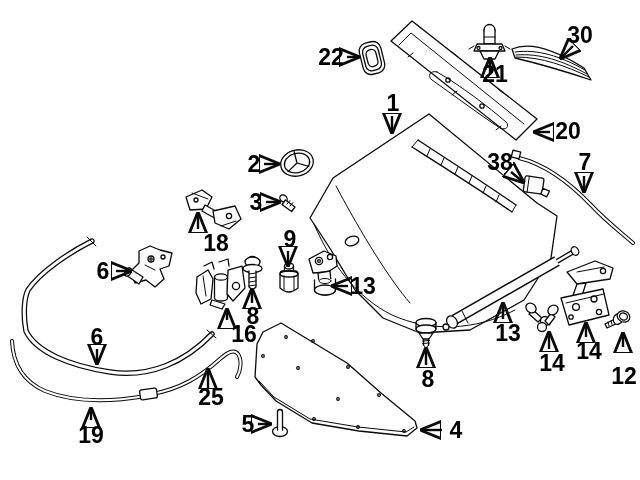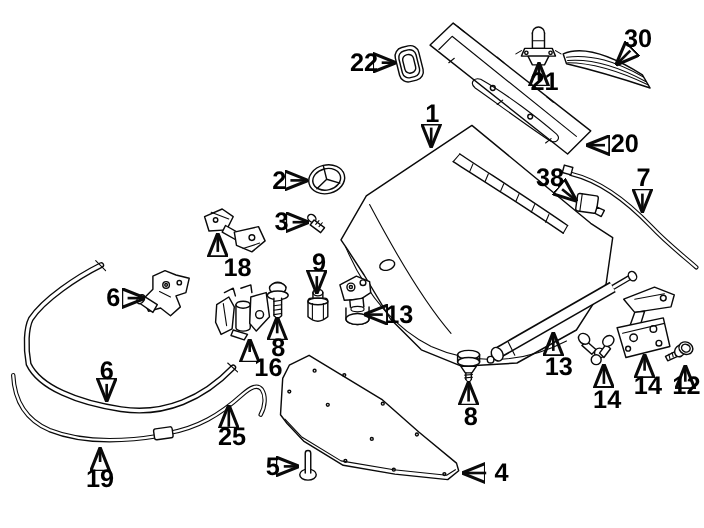--- a/index.html
+++ b/index.html
@@ -283,21 +283,21 @@
     <div class="callout" style="left:254px;top:164px">2</div>
     <div class="callout" style="left:256px;top:202px">3</div>
     <div class="callout" style="left:456px;top:430px">4</div>
     <div class="callout" style="left:248px;top:424px">5</div>
     <div class="callout" style="left:97px;top:337px">6</div>
     <div class="callout" style="left:585px;top:162px">7</div>
     <div class="callout" style="left:253px;top:316px">8</div>
     <div class="callout" style="left:290px;top:239px">9</div>
     <div class="callout" style="left:428px;top:379px">8</div>
     <div class="callout" style="left:589px;top:351px">14</div>
-    <div class="callout" style="left:624px;top:351px">12</div>
+    <div class="callout" style="left:624px;top:376px">12</div>
     <div class="callout" style="left:508px;top:333px">13</div>
     <div class="callout" style="left:552px;top:363px">14</div>
     <div class="callout" style="left:363px;top:286px">13</div>
     <div class="callout" style="left:244px;top:334px">16</div>
     <div class="callout" style="left:103px;top:271px">6</div>
     <div class="callout" style="left:216px;top:243px">18</div>
     <div class="callout" style="left:568px;top:131px">20</div>
     <div class="callout" style="left:580px;top:35px">30</div>
     <div class="callout" style="left:495px;top:74px">21</div>
     <div class="callout" style="left:331px;top:57px">22</div>

